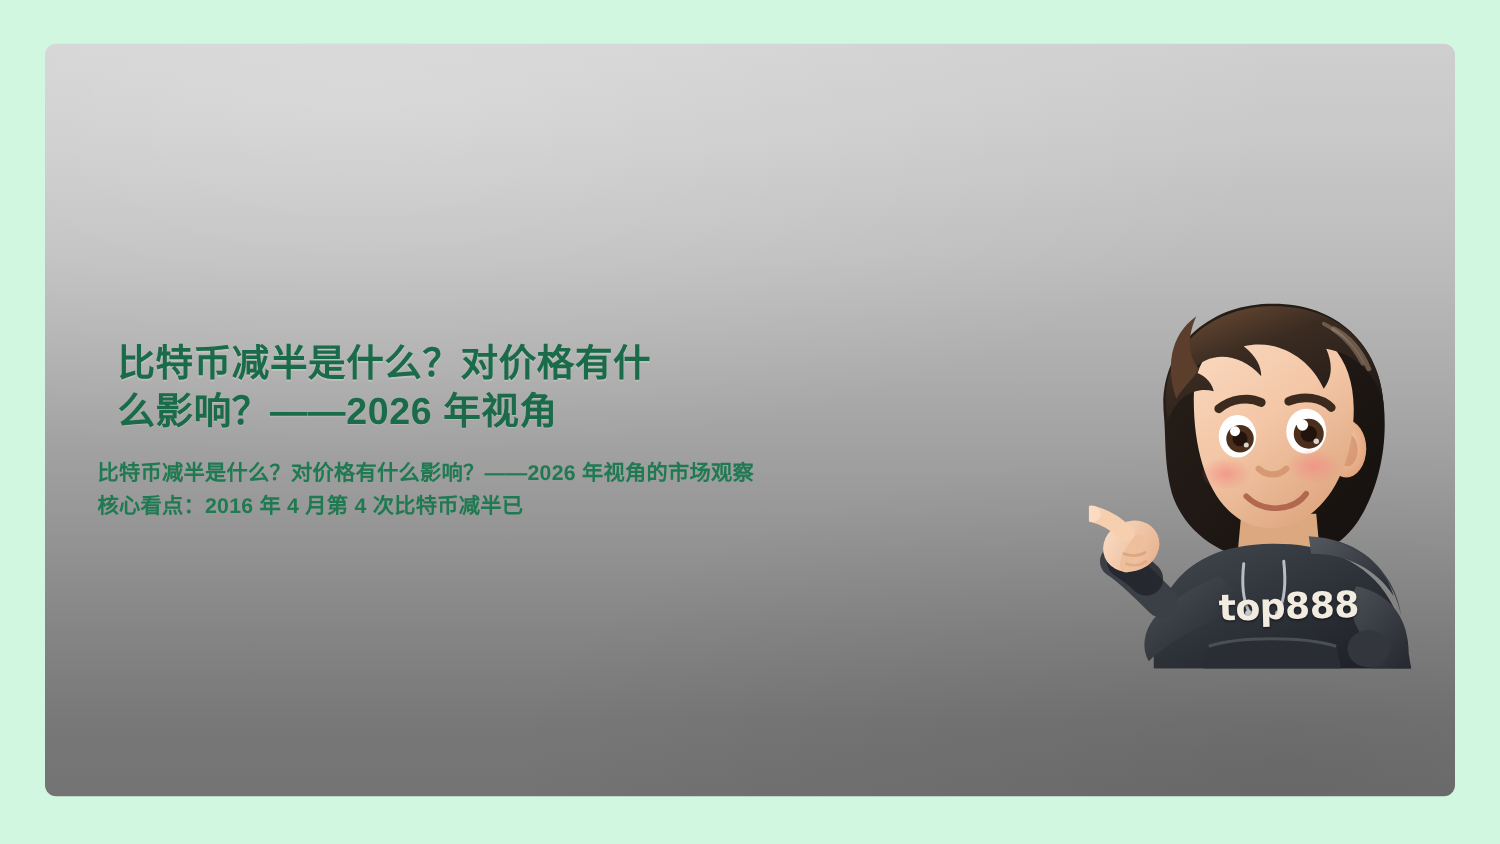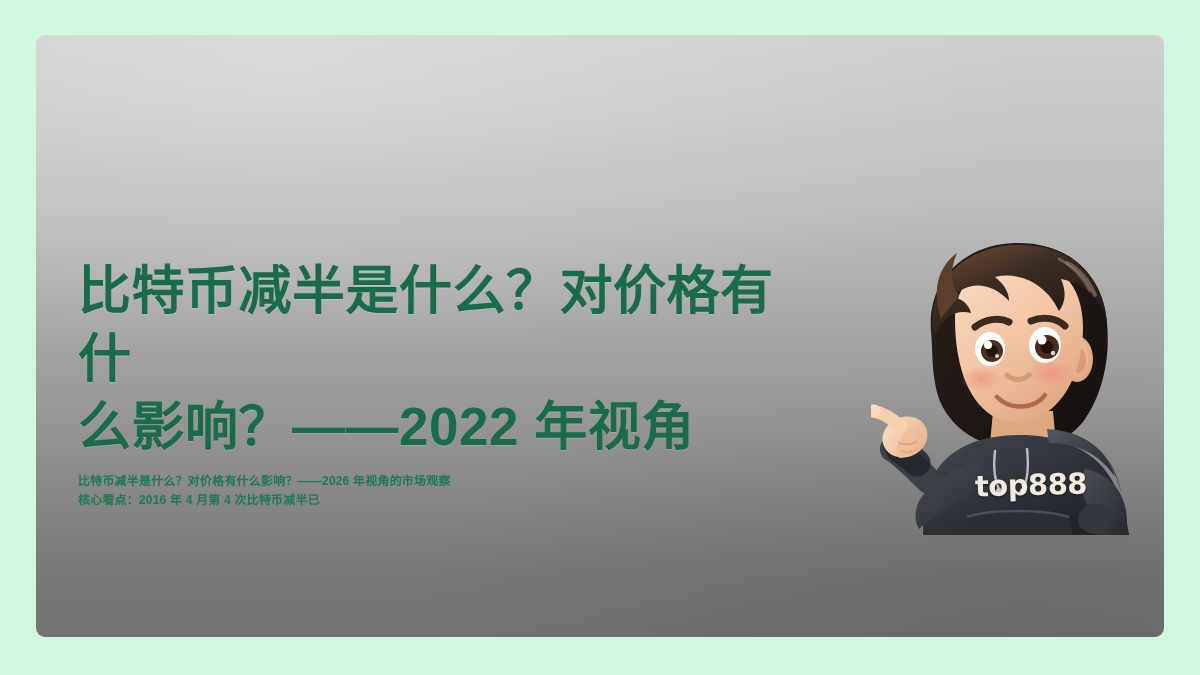--- a/index.html
+++ b/index.html
@@ -54,34 +54,34 @@
 
   
   .text-block {
     position: absolute;
     left: 42px;
     top: 222px;
     width: 720px;
   }
 
   .headline {
-    margin: 0;
+    margin: 16px;
     color: #1a6b49;
-    font-size: 53px;
+    font-size: 30px;
     line-height: 1.28;
     font-weight: 700;
     letter-spacing: 0.5px;
     text-shadow: 0 1px 0 rgba(255,255,255,0.17);
   }
   .headline .hl-line { display: block; }
 
   .subtitle {
     margin: 12px 0 0 0;
     color: #1f7a52;
-    font-size: 12px;
+    font-size: 17px;
     line-height: 1.52;
     font-weight: 600;
     letter-spacing: 0.2px;
   }
   .subtitle .sub-line { display: block; white-space: nowrap; }
 
   
   .mascot {
     position: absolute;
     left: 835px;
@@ -113,21 +113,21 @@
 
 <div class="stage">
 
   <div class="banner-card">
     <div class="banner-sheen"></div>
 
     <div class="text-block">
 
       <h1 class="headline">
         <span class="hl-line">比特币减半是什么？对价格有什</span>
-        <span class="hl-line">么影响？——2022 年视角</span>
+        <span class="hl-line">么影响？——2026 年视角</span>
       </h1>
 
       <p class="subtitle">
         <span class="sub-line">比特币减半是什么？对价格有什么影响？——2026 年视角的市场观察</span>
         <span class="sub-line">核心看点：2016 年 4 月第 4 次比特币减半已</span>
       </p>
 
     </div>
 
     <div class="mascot">

